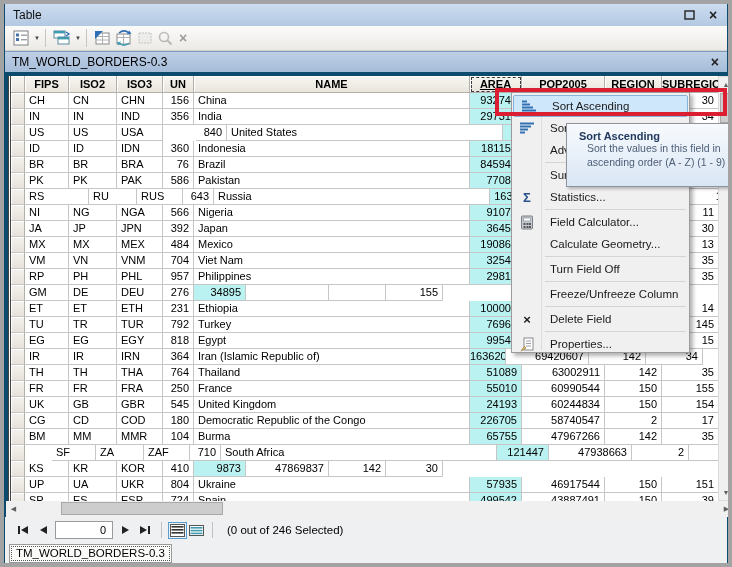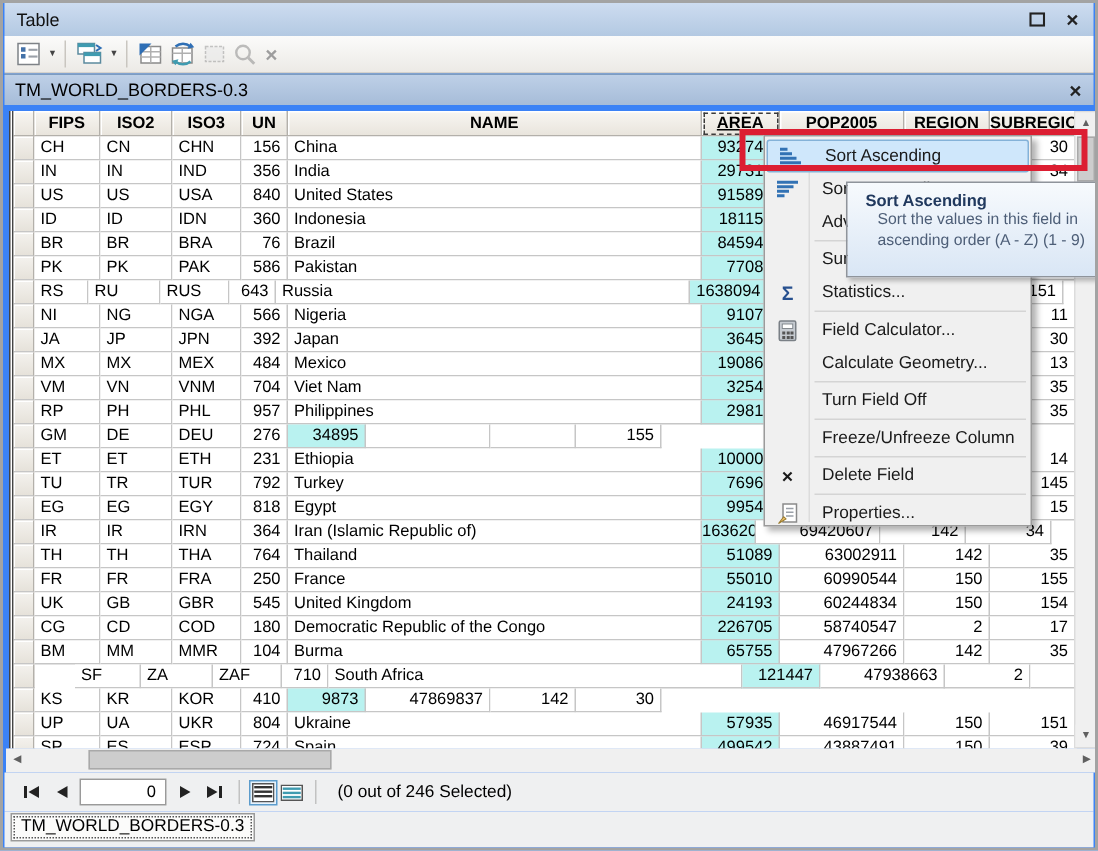--- a/index.html
+++ b/index.html
@@ -1,18 +1,18 @@
 <!DOCTYPE html>
 <html><head>
 <meta charset="utf-8">
 <style>
   * { margin:0; padding:0; box-sizing:border-box; }
   html,body { width:732px; height:567px; font-family:"Liberation Sans", sans-serif; }
   .window { position:absolute; left:0; top:0; width:732px; height:567px;
-            background:#3b82f6; border:2px solid #a3a3a3; overflow:hidden; }
+            background:#0c4a6e; border:4px solid #a3a3a3; overflow:hidden; }
 
   
   .titlebar { position:absolute; left:1px; top:0; right:1px; height:22px;
               background:linear-gradient(#cddcf0,#b3c9e2); display:flex; align-items:center; }
   .titlebar .title { font-size:12px; color:#111; padding-left:8px; flex:1; }
   .winbtn { width:20px; height:16px; display:flex; align-items:center; justify-content:center;
             color:#222; margin-right:4px; cursor:default; }
   .winbtn svg { display:block; }
   .winbtn.close { font-size:14px; font-weight:bold; }
 
@@ -226,21 +226,21 @@
         <div class="td r hl" style="width: 52px;">297319</div>
         <div class="td r" style="width: 83px;"></div>
         <div class="td r" style="width: 57px;"></div>
         <div class="td r" style="width: 57px;">34</div>
       </div>
       <div class="tr">
         <div class="td sel" style="width: 14px;"></div>
         <div class="td l" style="width: 44px;">US</div>
         <div class="td l" style="width: 48px;">US</div>
         <div class="td l" style="width: 46px;">USA</div>
-        <div class="td r" style="width: 31px;">840</div>
+        <div class="td r" style="width: 31px; margin-left: 33px;">840</div>
         <div class="td l" style="width: 276px;">United States</div>
         <div class="td r hl" style="width: 52px;">915896</div>
         <div class="td r" style="width: 83px;"></div>
         <div class="td r" style="width: 57px;"></div>
         <div class="td r" style="width: 57px;">21</div>
       </div>
       <div class="tr">
         <div class="td sel" style="width: 14px;"></div>
         <div class="td l" style="width: 44px;">ID</div>
         <div class="td l" style="width: 48px;">ID</div>
@@ -271,21 +271,21 @@
         <div class="td l" style="width: 46px;">PAK</div>
         <div class="td r" style="width: 31px;">586</div>
         <div class="td l" style="width: 276px;">Pakistan</div>
         <div class="td r hl" style="width: 52px;">77088</div>
         <div class="td r" style="width: 83px;"></div>
         <div class="td r" style="width: 57px;"></div>
         <div class="td r" style="width: 57px;">34</div>
       </div>
       <div class="tr">
         <div class="td sel" style="width: 14px;"></div>
-        <div class="td l" style="width: 36px;">RS</div>
+        <div class="td l" style="width: 64px;">RS</div>
         <div class="td l" style="width: 48px;">RU</div>
         <div class="td l" style="width: 46px;">RUS</div>
         <div class="td r" style="width: 31px;">643</div>
         <div class="td l" style="width: 276px;">Russia</div>
         <div class="td r hl" style="width: 52px;">1638094</div>
         <div class="td r" style="width: 83px;"></div>
         <div class="td r" style="width: 57px;"></div>
         <div class="td r" style="width: 57px;">151</div>
       </div>
       <div class="tr">

